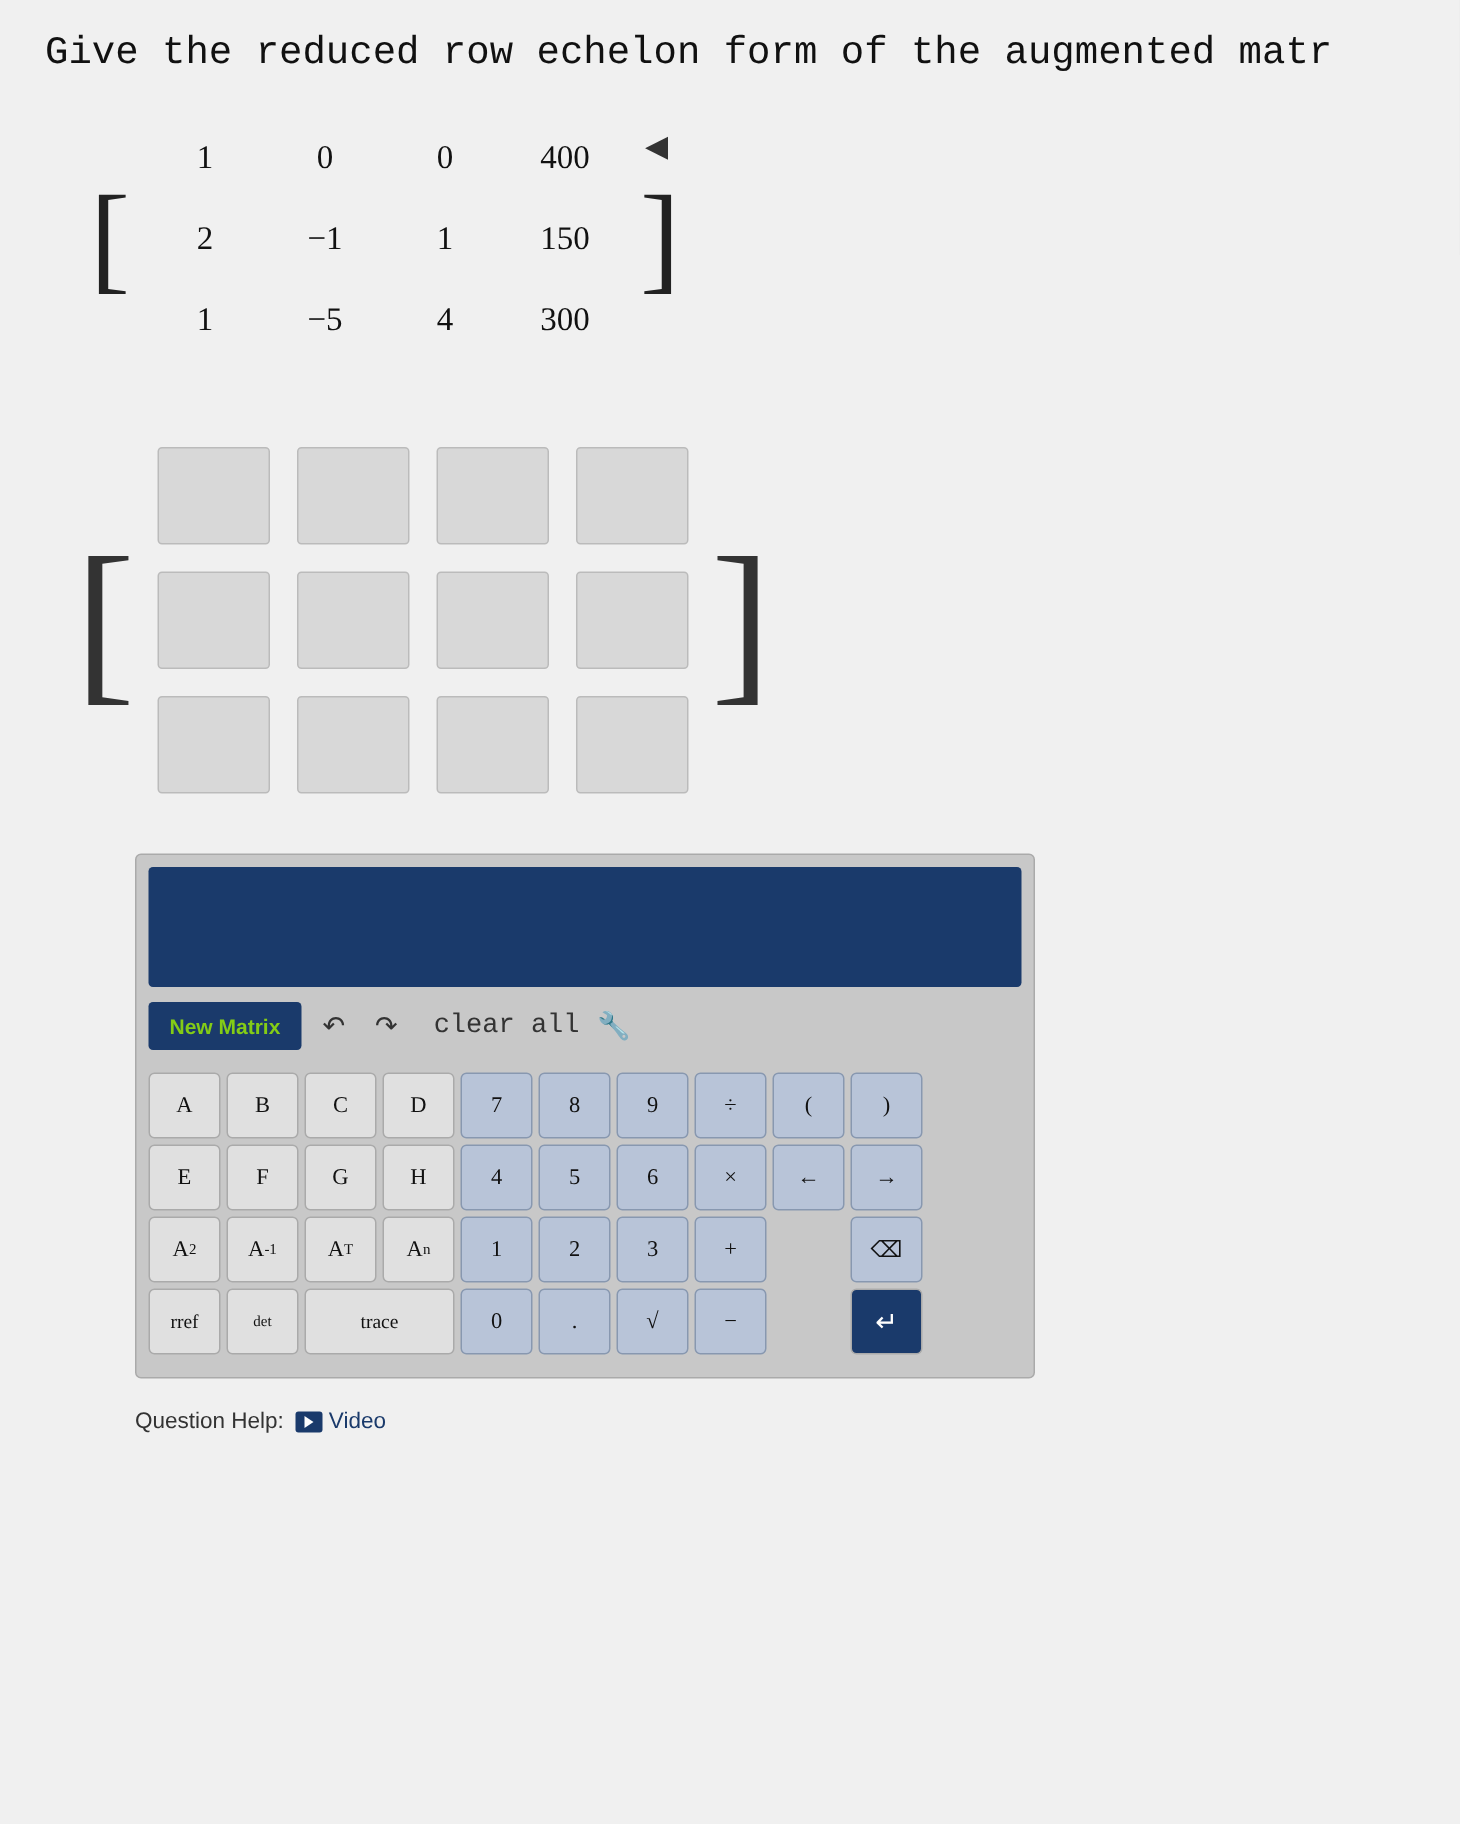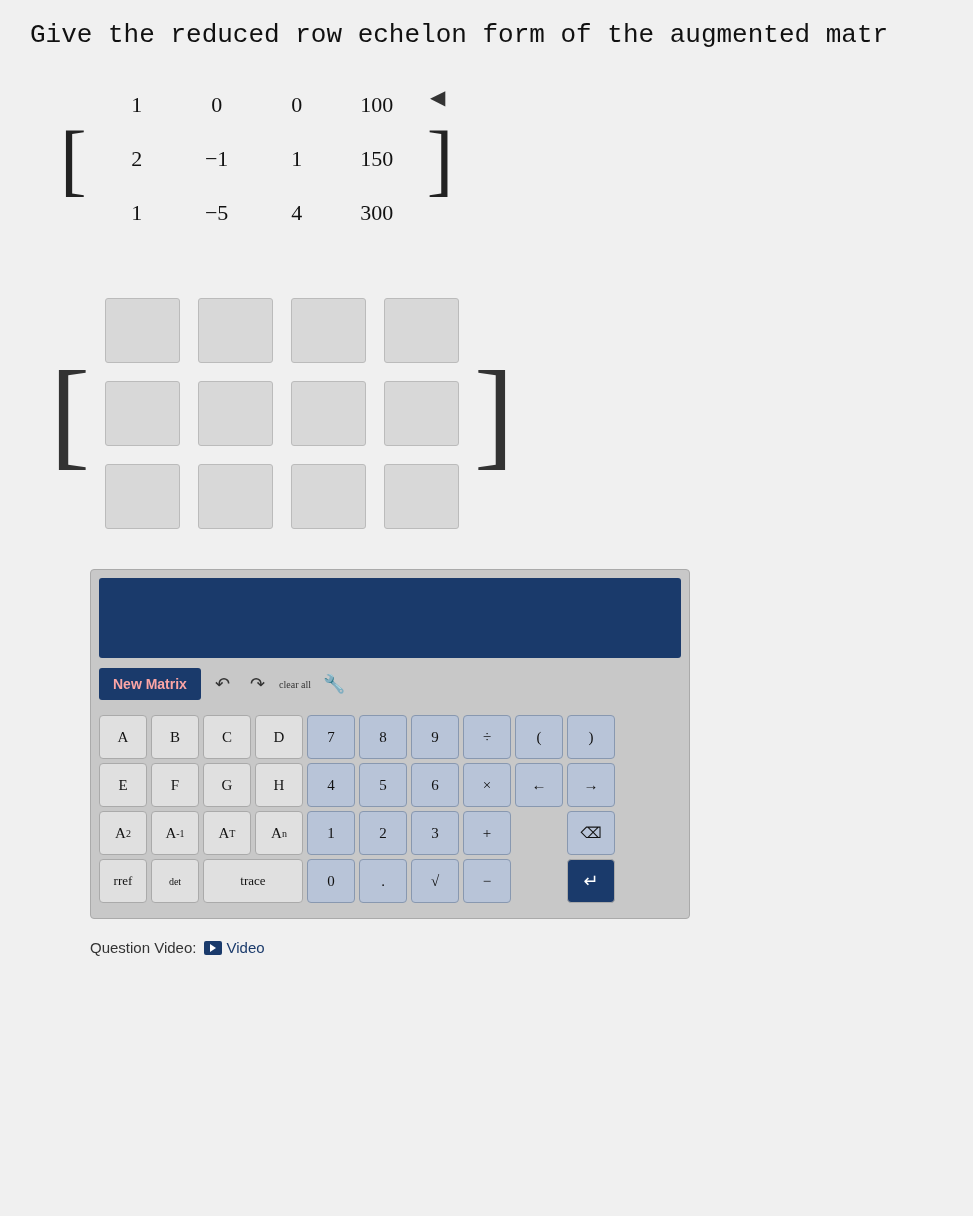--- a/index.html
+++ b/index.html
@@ -130,21 +130,21 @@
 
     .calc-toolbar {
       display: flex;
       align-items: center;
       padding: 10px 8px;
       gap: 8px;
     }
 
     .new-matrix-btn {
       background: #1a3a6b;
-      color: #fca5a5;
+      color: #84cc16;
       border: none;
       padding: 8px 14px;
       font-size: 14px;
       font-weight: bold;
       border-radius: 3px;
       cursor: pointer;
       font-family: Arial, sans-serif;
     }
 
     .undo-btn, .redo-btn {
@@ -152,25 +152,25 @@
       border: none;
       font-size: 18px;
       cursor: pointer;
       color: #333;
       padding: 4px 6px;
     }
 
     .clear-all-btn {
       background: none;
       border: none;
-      font-size: 10px;
+      font-size: 18px;
       color: #333;
       cursor: pointer;
-      font-family: Liberation Serif, serif;
-      margin-left: 0;
+      font-family: Liberation Mono, monospace;
+      margin-left: 10px;
     }
 
     .settings-btn {
       background: none;
       border: none;
       font-size: 18px;
       cursor: pointer;
       color: #555;
       margin-left: 4px;
     }
@@ -291,21 +291,21 @@
   <div class="header-text">Give the reduced row echelon form of the augmented matr</div>
 
   <div class="matrix-display">
     <div class="matrix-bracket-container">
       <div class="matrix-bracket-left">[</div>
       <div class="matrix-grid">
 
         <div class="matrix-cell">1</div>
         <div class="matrix-cell">0</div>
         <div class="matrix-cell">0</div>
-        <div class="matrix-cell">100</div>
+        <div class="matrix-cell">400</div>
 
         <div class="matrix-cell">2</div>
         <div class="matrix-cell">−1</div>
         <div class="matrix-cell">1</div>
         <div class="matrix-cell">150</div>
 
         <div class="matrix-cell">1</div>
         <div class="matrix-cell">−5</div>
         <div class="matrix-cell">4</div>
         <div class="matrix-cell">300</div>
@@ -397,19 +397,19 @@
         <div class="key key-num">.</div>
         <div class="key key-op">√</div>
         <div class="key key-op">−</div>
         <div class="key-spacer"></div>
         <div class="key key-enter">↵</div>
       </div>
     </div>
   </div>
 
   <div class="question-help">
-    <span>Question Video:</span>
+    <span>Question Help:</span>
     <span class="video-link">
       <span class="video-icon"></span>
       <span>Video</span>
     </span>
   </div>
 </div>
 
 </body></html>

